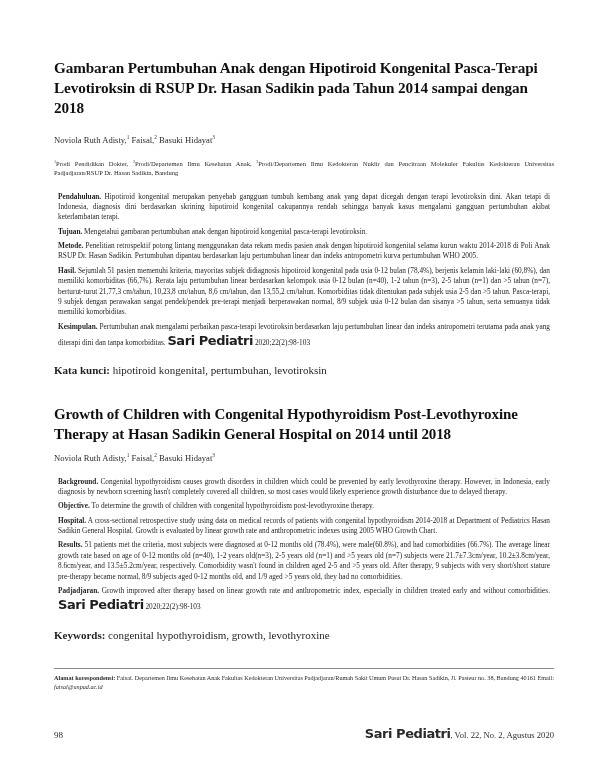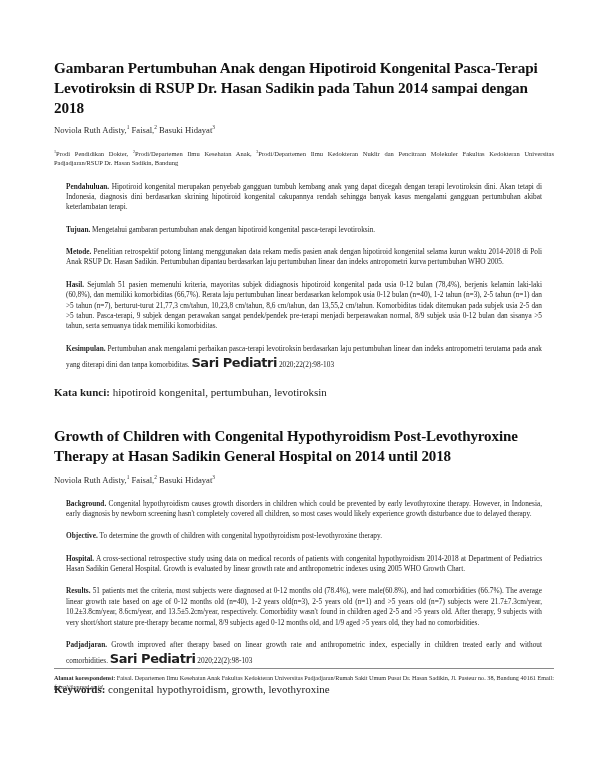--- a/index.html
+++ b/index.html
@@ -23,21 +23,21 @@
     padding: 58px 46px 0 54px;
   }
 
   
   .title-id {
     font-family: "Liberation Serif", "DejaVu Serif", serif;
     font-weight: bold;
     font-size: 15.2px;
     line-height: 1.30;
     letter-spacing: -0.1px;
-    margin: 0 0 8px 0;
+    margin: 0 0 18px 0;
     color: #111;
   }
   .title-en {
     font-family: "Liberation Serif", "DejaVu Serif", serif;
     font-weight: bold;
     font-size: 15px;
     line-height: 1.30;
     letter-spacing: -0.1px;
     margin: 0 0 9px 0;
     color: #111;
@@ -65,21 +65,21 @@
 
   
   .abstract {
     font-size: 7.3px;
     line-height: 1.42;
     text-align: justify;
     color: #1f1f1f;
     margin: 0;
   }
   .abstract p {
-    margin: 12px;
+    margin: 4px;
   }
   .lead {
     font-weight: bold;
   }
   .journal-mark {
     font-family: "DejaVu Sans", "Liberation Sans", sans-serif;
     font-weight: bold;
     font-size: 13px;
     letter-spacing: -0.45px;
   }
@@ -174,14 +174,18 @@
   <div class="keywords">
     <span class="lead">Keywords:</span><span> congenital hypothyroidism, growth, levothyroxine</span>
   </div>
 
   <div class="footer-rule"></div>
 
   <div class="corresp">
     <span class="lead">Alamat korespondensi:</span><span> Faisal. Departemen Ilmu Kesehatan Anak Fakultas Kedokteran Universitas Padjadjaran/Rumah Sakit Umum Pusat Dr. Hasan Sadikin, Jl. Pasteur no. 38, Bandung 40161 Email: </span><span class="email">faisal@unpad.ac.id</span>
   </div>
 
+  <div class="pagefoot">
+    <span class="pageno">98</span>
+    <span><span class="journal-mark">Sari Pediatri</span><span>, Vol. 22, No. 2, Agustus 2020</span></span>
+  </div>
 
 </div>
 
 </body></html>

